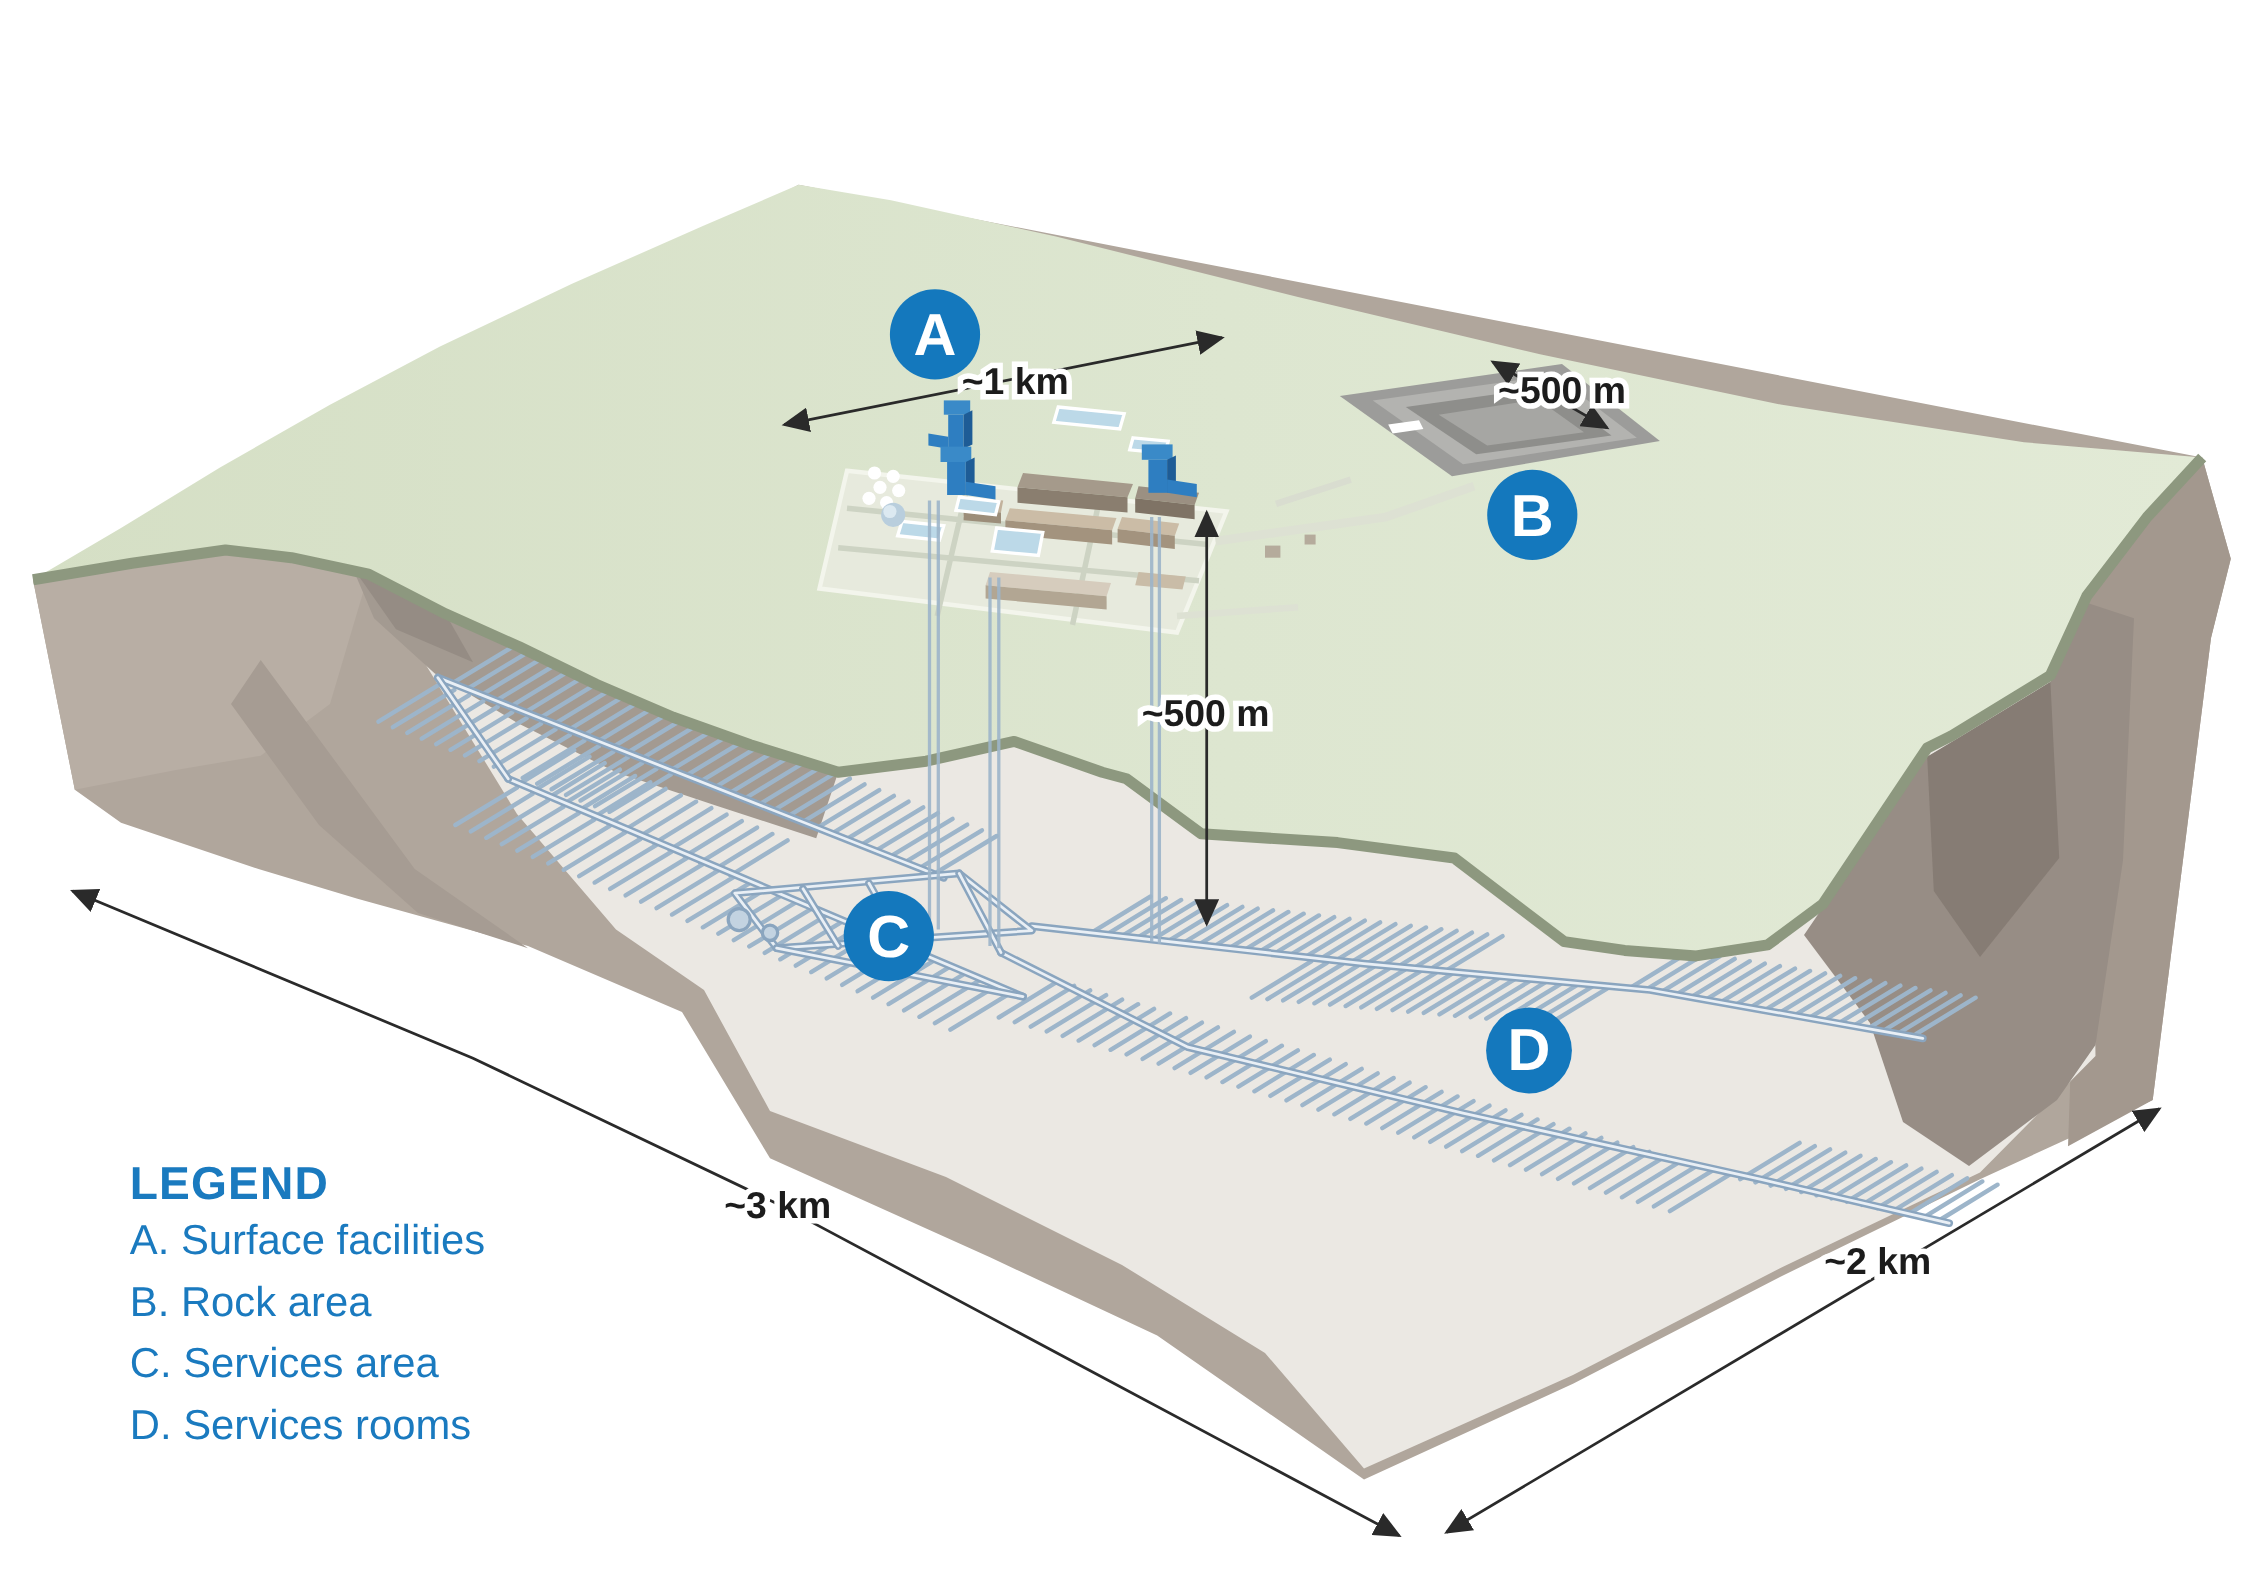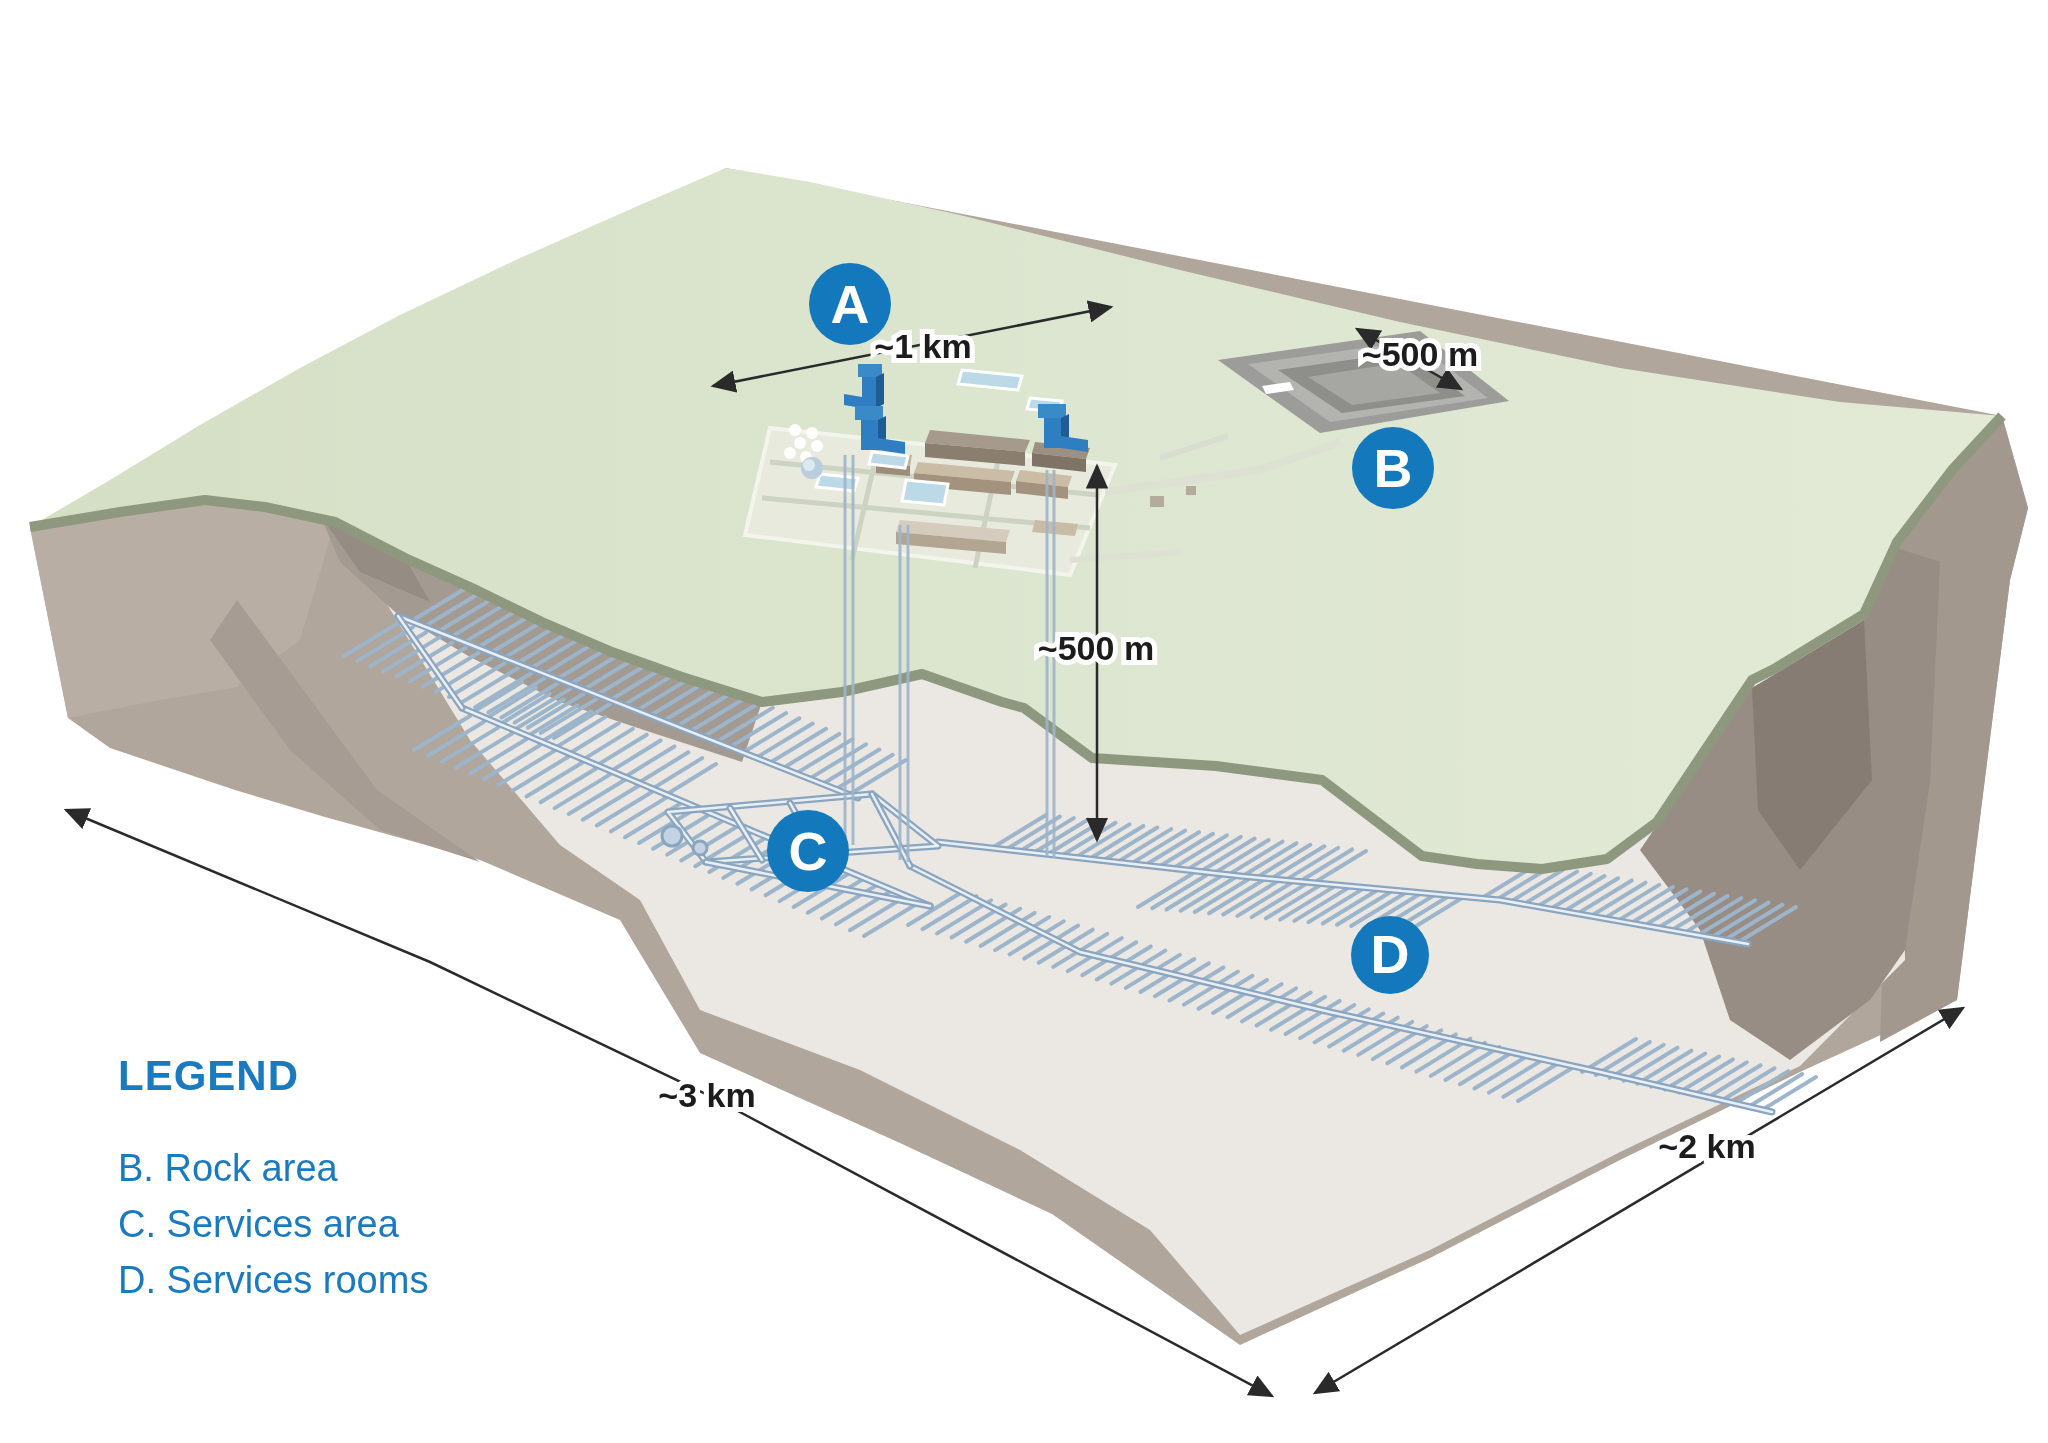--- a/index.html
+++ b/index.html
@@ -1,20 +1,20 @@
 <!DOCTYPE html>
 <html><head>
 <meta charset="utf-8">
 <style>
   html,body{margin:0;padding:0;background:#ffffff;}
   .stage{position:relative;width:2045px;height:1443px;background:#ffffff;overflow:hidden;
          font-family:"Liberation Sans",sans-serif;}
   .stage svg{position:absolute;left:0;top:0;}
   .legend{position:absolute;left:118px;top:1052px;color:#1a7abf;}
-  .legend-title{font-size:42px;font-weight:bold;letter-spacing:1px;margin-bottom:40px;}
+  .legend-title{font-size:42px;font-weight:bold;letter-spacing:1px;}
   .legend-item{font-size:38px;line-height:56px;}
   .dimlabel{font-size:34px;font-weight:bold;fill:#1c1c1c;stroke:#ffffff;stroke-width:10px;
             paint-order:stroke;text-anchor:middle;}
   .marker-letter{font-size:54px;font-weight:bold;fill:#ffffff;text-anchor:middle;}
   .room{stroke:#9db5ca;stroke-width:4;stroke-linecap:round;fill:none;}
   .drift-casing{stroke:#8aa5bf;stroke-width:7;fill:none;stroke-linejoin:round;stroke-linecap:round;}
   .drift-core{stroke:#e9eff5;stroke-width:2.5;fill:none;stroke-linejoin:round;stroke-linecap:round;}
   .shaft{stroke:#9db5ca;stroke-width:3;opacity:.9;}
   .dim{stroke:#2a2a2a;stroke-width:2.5;fill:none;}
 </style>
@@ -431,17 +431,18 @@
     </g>
     <g>
       <circle cx="1390" cy="955" r="39" fill="#1478bd"></circle>
       <text class="marker-letter" x="1390" y="973">D</text>
     </g>
   </g>
 </svg>
 
   <div class="legend">
     <div class="legend-title">LEGEND</div>
+    <div class="legend-item">A. Surface facilities</div>
     <div class="legend-item">B. Rock area</div>
     <div class="legend-item">C. Services area</div>
     <div class="legend-item">D. Services rooms</div>
   </div>
 </div>
 
 </body></html>

